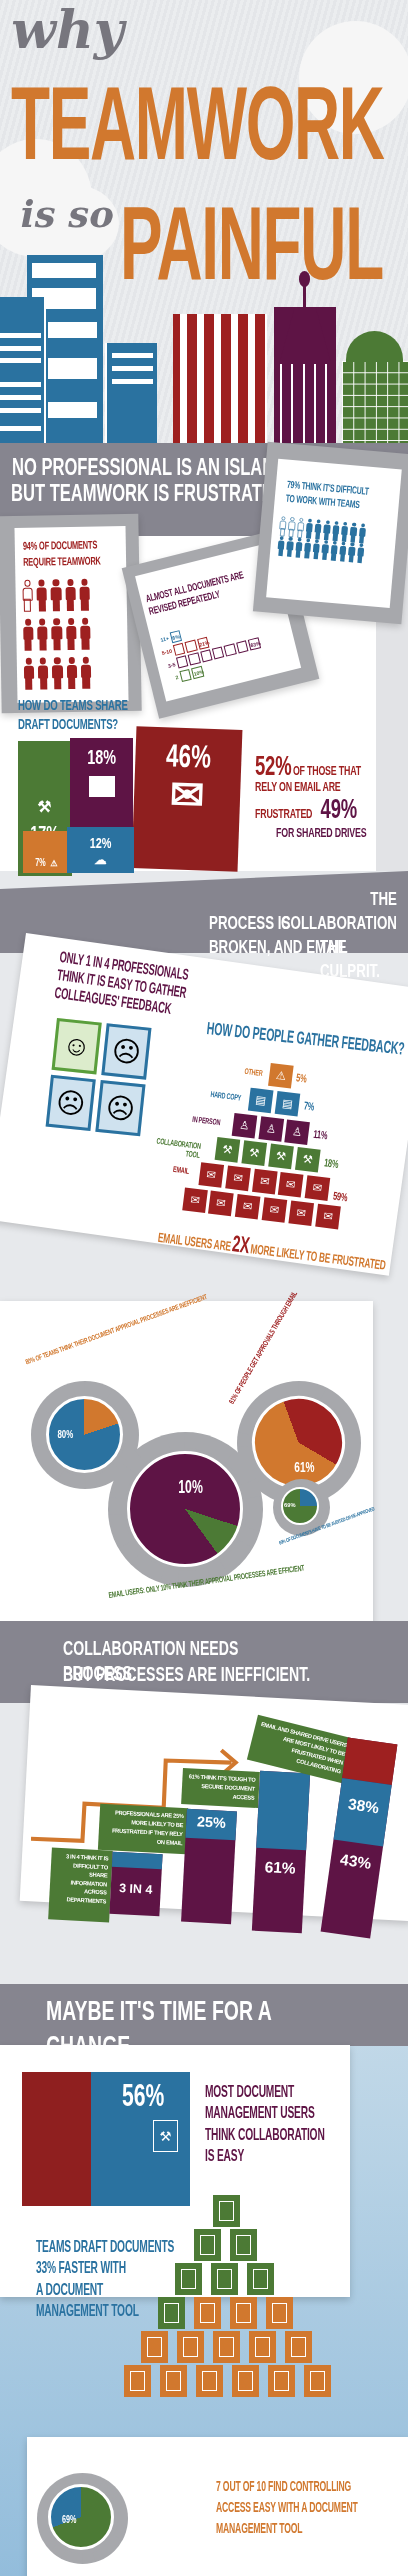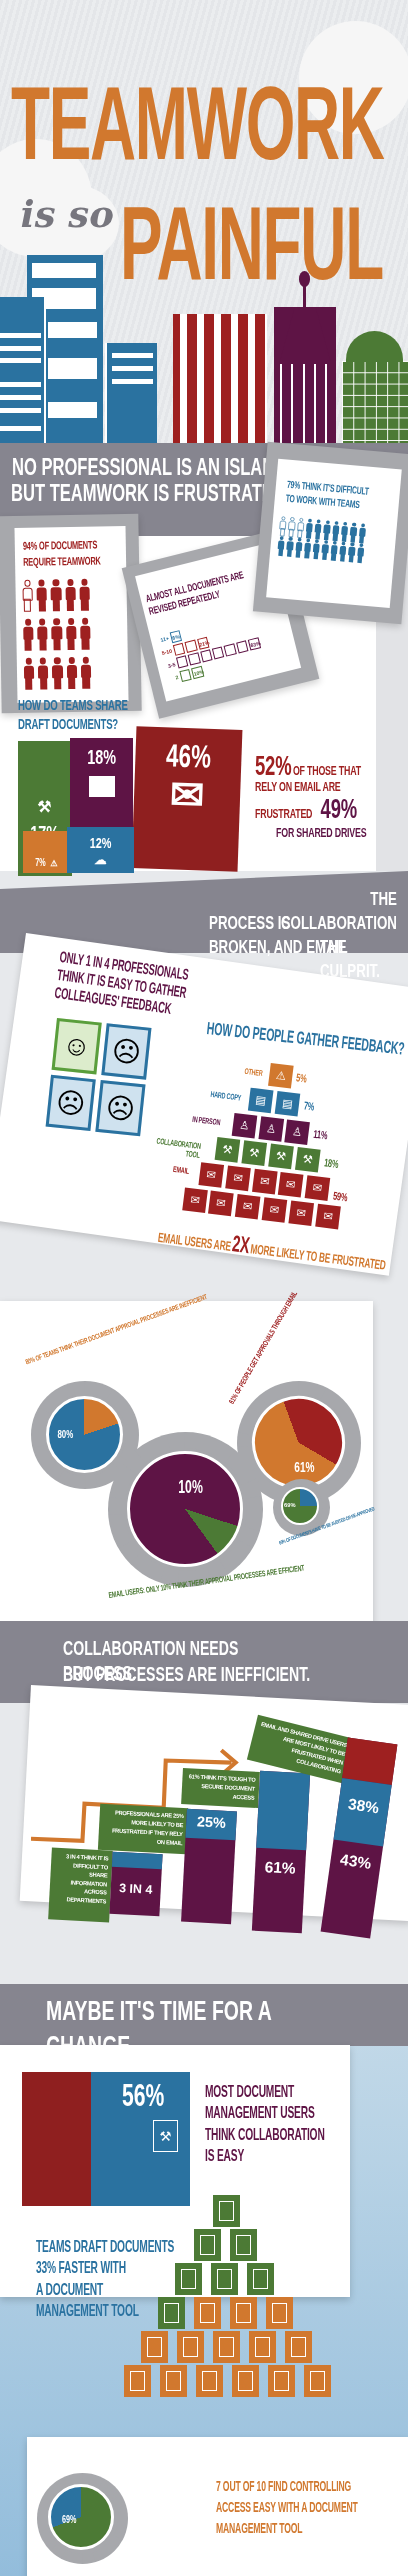--- a/index.html
+++ b/index.html
@@ -29,20 +29,21 @@
 .bartxt{position:absolute;color:#fff;font-weight:bold;text-align:center;width:100%}
 </style>
 </head>
 <body>
 
 <div class="hero">
   <div class="cloud" style="left:299px;top:20.6px;width:113px;height:113px"></div>
   <div class="cloud" style="left:-20.6px;top:139px;width:113px;height:118px"></div>
   <div class="cloud" style="left:31px;top:185px;width:88px;height:77px"></div>
 
+  <div class="abs script" style="left:11.3px;top:4.1px;font-size:52px;line-height:1">why</div>
   <div class="abs bigword" style="left:11.3px;top:72px;font-size:103px;transform:scaleX(0.62);letter-spacing:-2.1px">TEAMWORK</div>
   <div class="abs script" style="left:20.6px;top:196px;font-size:37px;line-height:1">is so</div>
   <div class="abs bigword" style="left:120px;top:192px;font-size:103px;transform:scaleX(0.62);letter-spacing:-2.1px">PAINFUL</div>
 
   <div class="bldg" style="left:27px;top:255px;width:76px;height:189px;background:#2a72a0">
     <div class="win" style="left:5.2px;top:7.7px;width:64px;height:15.5px"></div>
     <div class="win" style="left:5.2px;top:33px;width:64px;height:20.6px"></div>
     <div class="win" style="left:20.6px;top:67px;width:49px;height:15.5px"></div>
     <div class="win" style="left:20.6px;top:103px;width:49px;height:20.6px"></div>
     <div class="win" style="left:20.6px;top:147px;width:49px;height:15.5px"></div>

